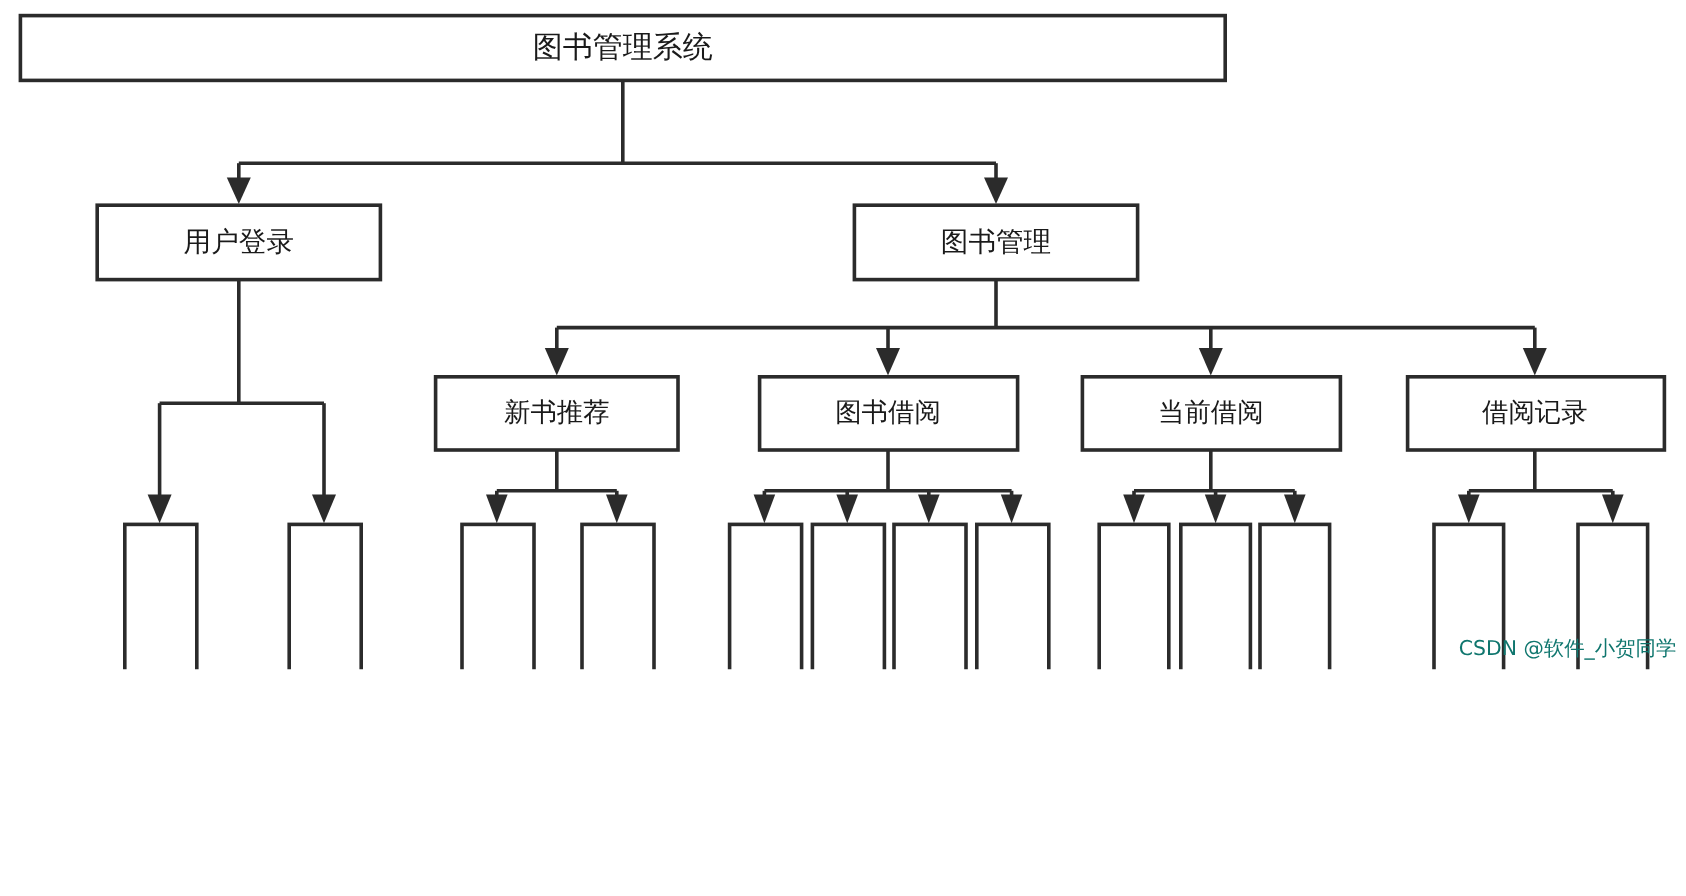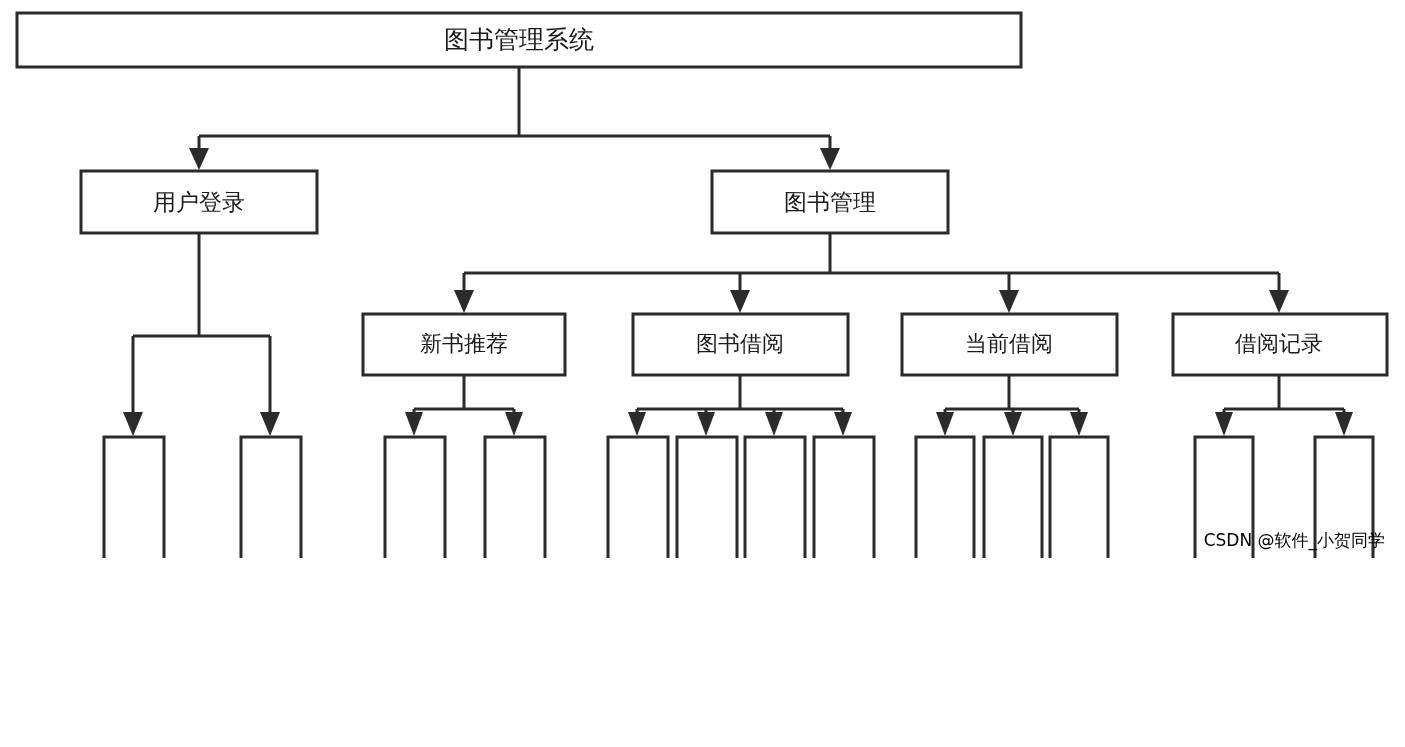--- a/index.html
+++ b/index.html
@@ -53,25 +53,25 @@
     stroke: #2b2b2b;
     stroke-width: 3;
     fill: none;
     stroke-linecap: butt;
   }
   .arrow-head {
     fill: #2b2b2b;
   }
   .watermark {
     position: absolute;
-    right: 20px;
+    right: 8px;
     bottom: 6px;
     font-family: "DejaVu Sans", "Liberation Sans", sans-serif;
     font-size: 17px;
-    color: #000000;
+    color: #0f766e;
     white-space: nowrap;
     user-select: none;
   }
 </style>
 </head>
 <body>
 
 <div id="diagram-root">
 
   <svg id="flowchart" viewBox="0 0 1405 747" xmlns="http://www.w3.org/2000/svg">

